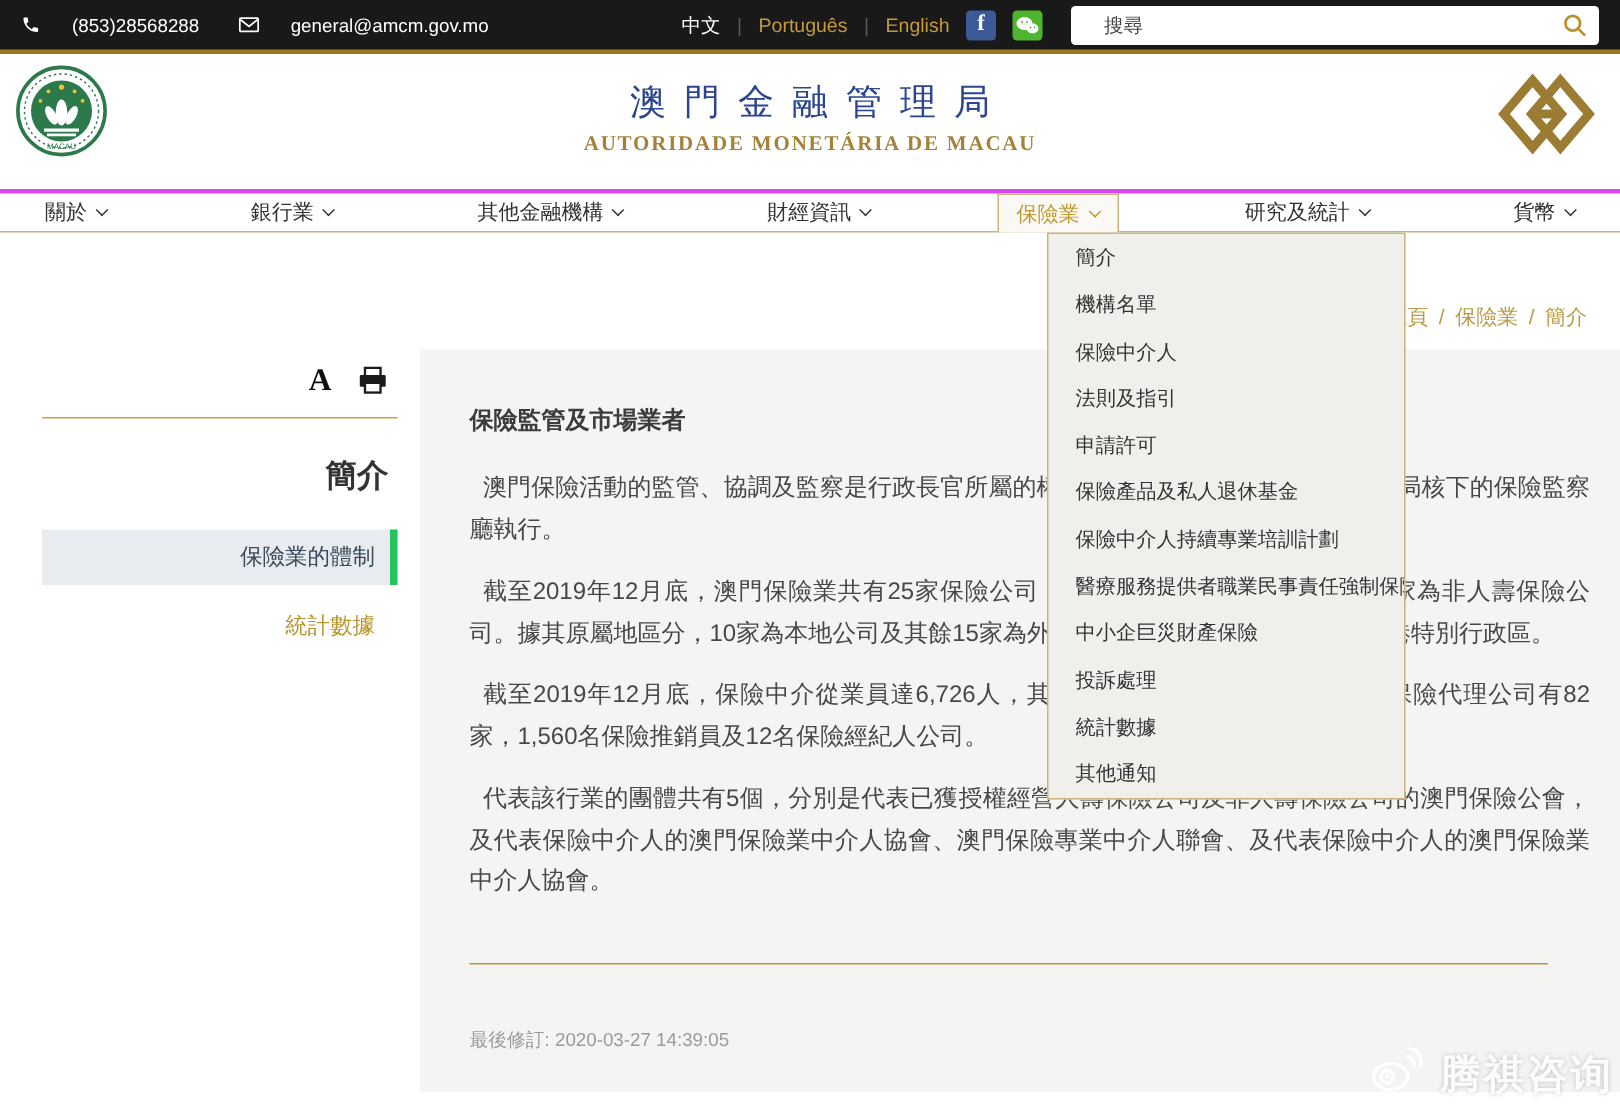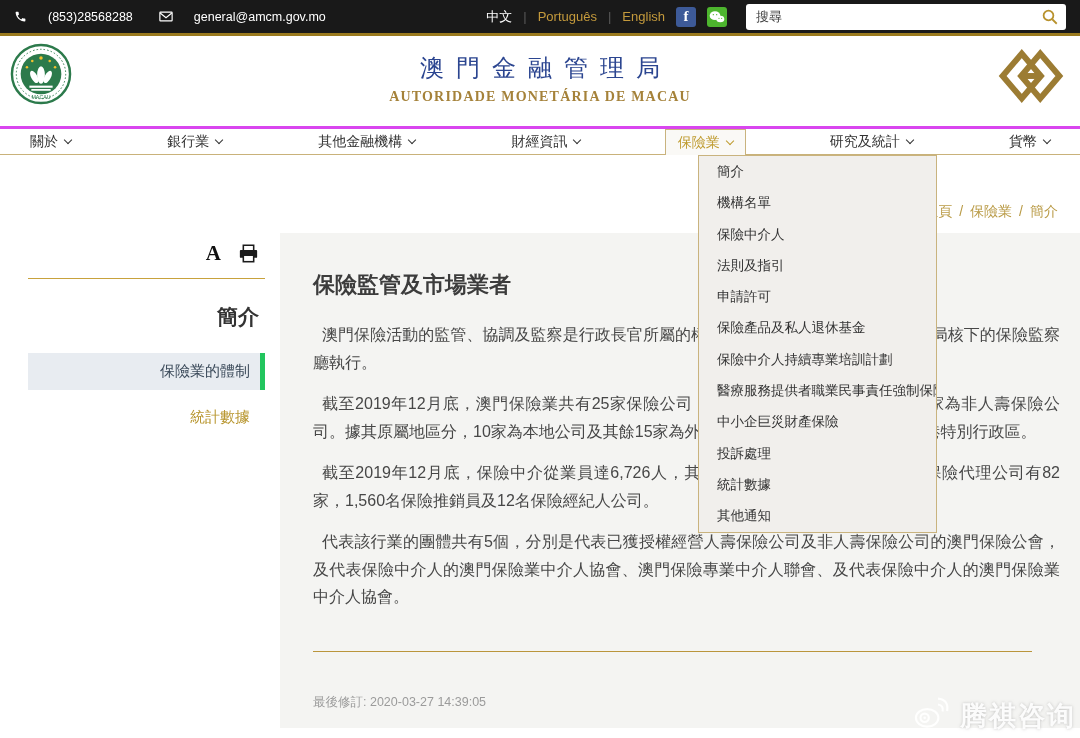--- a/index.html
+++ b/index.html
@@ -18,21 +18,21 @@
   .topbar-right { margin-left:auto; display:flex; align-items:center; gap:11px; }
   .lang { font-size:13px; cursor:pointer; text-decoration:none; }
   .lang.active { color:#fff; }
   .lang.gold { color:#c49a3c; }
   .lang-sep { color:#5a5a5a; font-size:13px; }
   .social { width:20px; height:20px; border-radius:3px; display:flex; align-items:center; justify-content:center; cursor:pointer; }
   .social.fb { background:#3d5a98; color:#fff; font-family:"Liberation Serif",serif; font-weight:bold; font-size:15px; }
   .social.wc { background:#4db52e; }
   .searchbox { position:relative; margin-left:8px; }
   .searchbox input {
-    width:320px; height:26px; border:none; border-radius:3px; padding:0 32px 0 10px;
+    width:352px; height:26px; border:none; border-radius:3px; padding:0 32px 0 22px;
     font-size:13px; color:#333; outline:none; background:#fff;
     font-family:"Liberation Sans", sans-serif;
   }
   .searchbox input::placeholder { color:#444; opacity:1; }
   .search-ico { position:absolute; right:7px; top:4px; }
   
   .header { height:90px; position:relative; background:#fff; }
   .seal { position:absolute; left:10px; top:7px; cursor:pointer; }
   .header-center { position:absolute; left:0; right:0; top:16px; text-align:center; }
   .title-zh {
@@ -82,21 +82,21 @@
   .print-btn { cursor:pointer; display:inline-flex; }
   .sidebar-rule { border-top:1px solid #c8a23c; margin-top:13px; }
   .sidebar-heading { text-align:right; font-size:21px; font-weight:bold; color:#333; margin-top:24px; padding-right:6px; }
   .sidebar-item-active {
     margin-top:22px; background:#e8ecf1; border-right:5px solid #22c55e;
     text-align:right; padding:9px 10px; font-size:15px; color:#3b4a5a; cursor:pointer;
   }
   .sidebar-item-link { margin-top:18px; text-align:right; color:#b8962f; font-size:15px; padding-right:15px; cursor:pointer; }
   
   .content { position:absolute; left:313px; top:115px; right:20px; z-index:4; }
-  .content-heading { font-size:22px; font-weight:bold; color:#3c3c3c; }
+  .content-heading { font-size:16px; font-weight:bold; color:#3c3c3c; }
   .para { font-size:16px; line-height:27.5px; color:#474747; margin-top:14px; text-indent:9px; text-align:justify; }
   .para.first { margin-top:21px; }
   .content-divider { border:none; border-top:1.5px solid #ba953c; margin:40px 28px 0 0; }
   .last-modified { margin-top:42px; font-size:12.5px; color:#9b9b9b; }
   
   .watermark {
     position:absolute; right:4px; bottom:2px; z-index:50;
     display:flex; align-items:center; gap:7px;
     color:rgba(255,255,255,0.92); font-size:27px; font-weight:bold; letter-spacing:2px;
     text-shadow:0 0 3px rgba(150,150,150,0.55); pointer-events:none;

